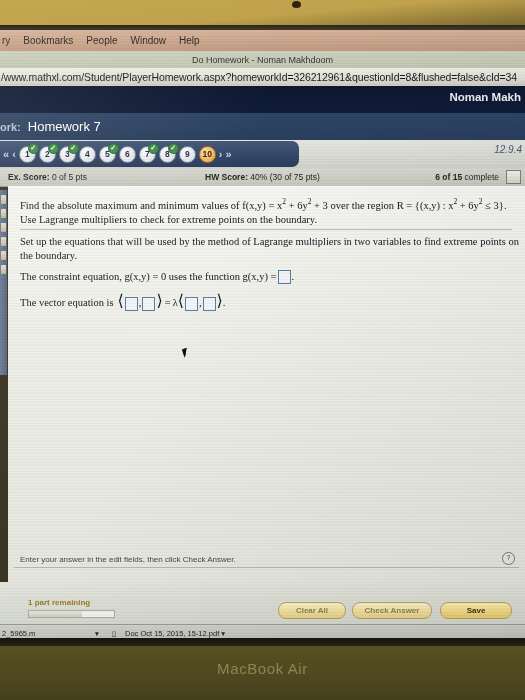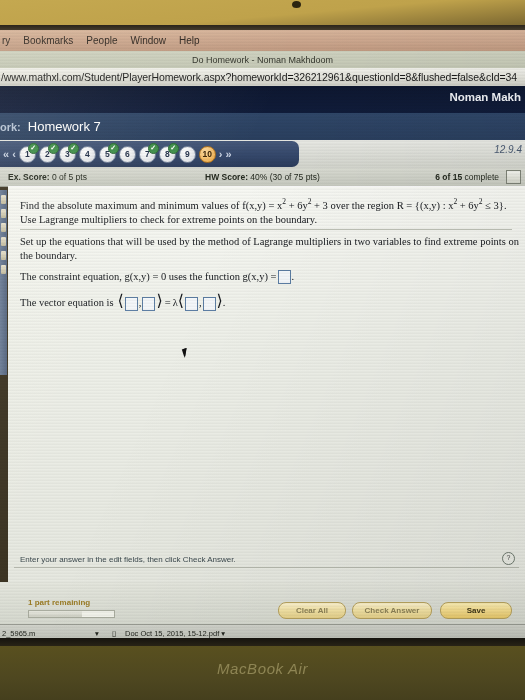--- a/index.html
+++ b/index.html
@@ -22,21 +22,21 @@
   .screen{position:absolute;left:0;top:30px;width:525px;height:610px;
     overflow:hidden;}
 
   
   .bezel-bottom{position:absolute;left:0;top:638px;width:525px;height:10px;
     background:linear-gradient(180deg,#15130e,#2d2718);}
   .lid-bottom{position:absolute;left:0;top:646px;width:525px;height:54px;
     background:linear-gradient(180deg,#59501f 0%,#4e4720 60%,#453f1d 100%);}
   .macbook-label{position:absolute;left:0;top:660px;width:525px;text-align:center;
     color:#8e8554;font-size:15px;letter-spacing:.6px;
-    font-family:"Liberation Sans", sans-serif;font-style:italic;}
+    font-family:"Liberation Sans", sans-serif;}
 
   
   .menubar{position:absolute;left:0;top:0;width:525px;height:21px;
     background:linear-gradient(180deg,#d7b49a 0%,#cda88f 45%,#c09a81 100%);
     display:flex;align-items:center;gap:13px;padding-left:2px;
     color:#2e2620;font-size:10px;}
   .menubar span{white-space:nowrap;}
 
   
   .titlebar{position:absolute;left:0;top:21px;width:525px;height:18px;

